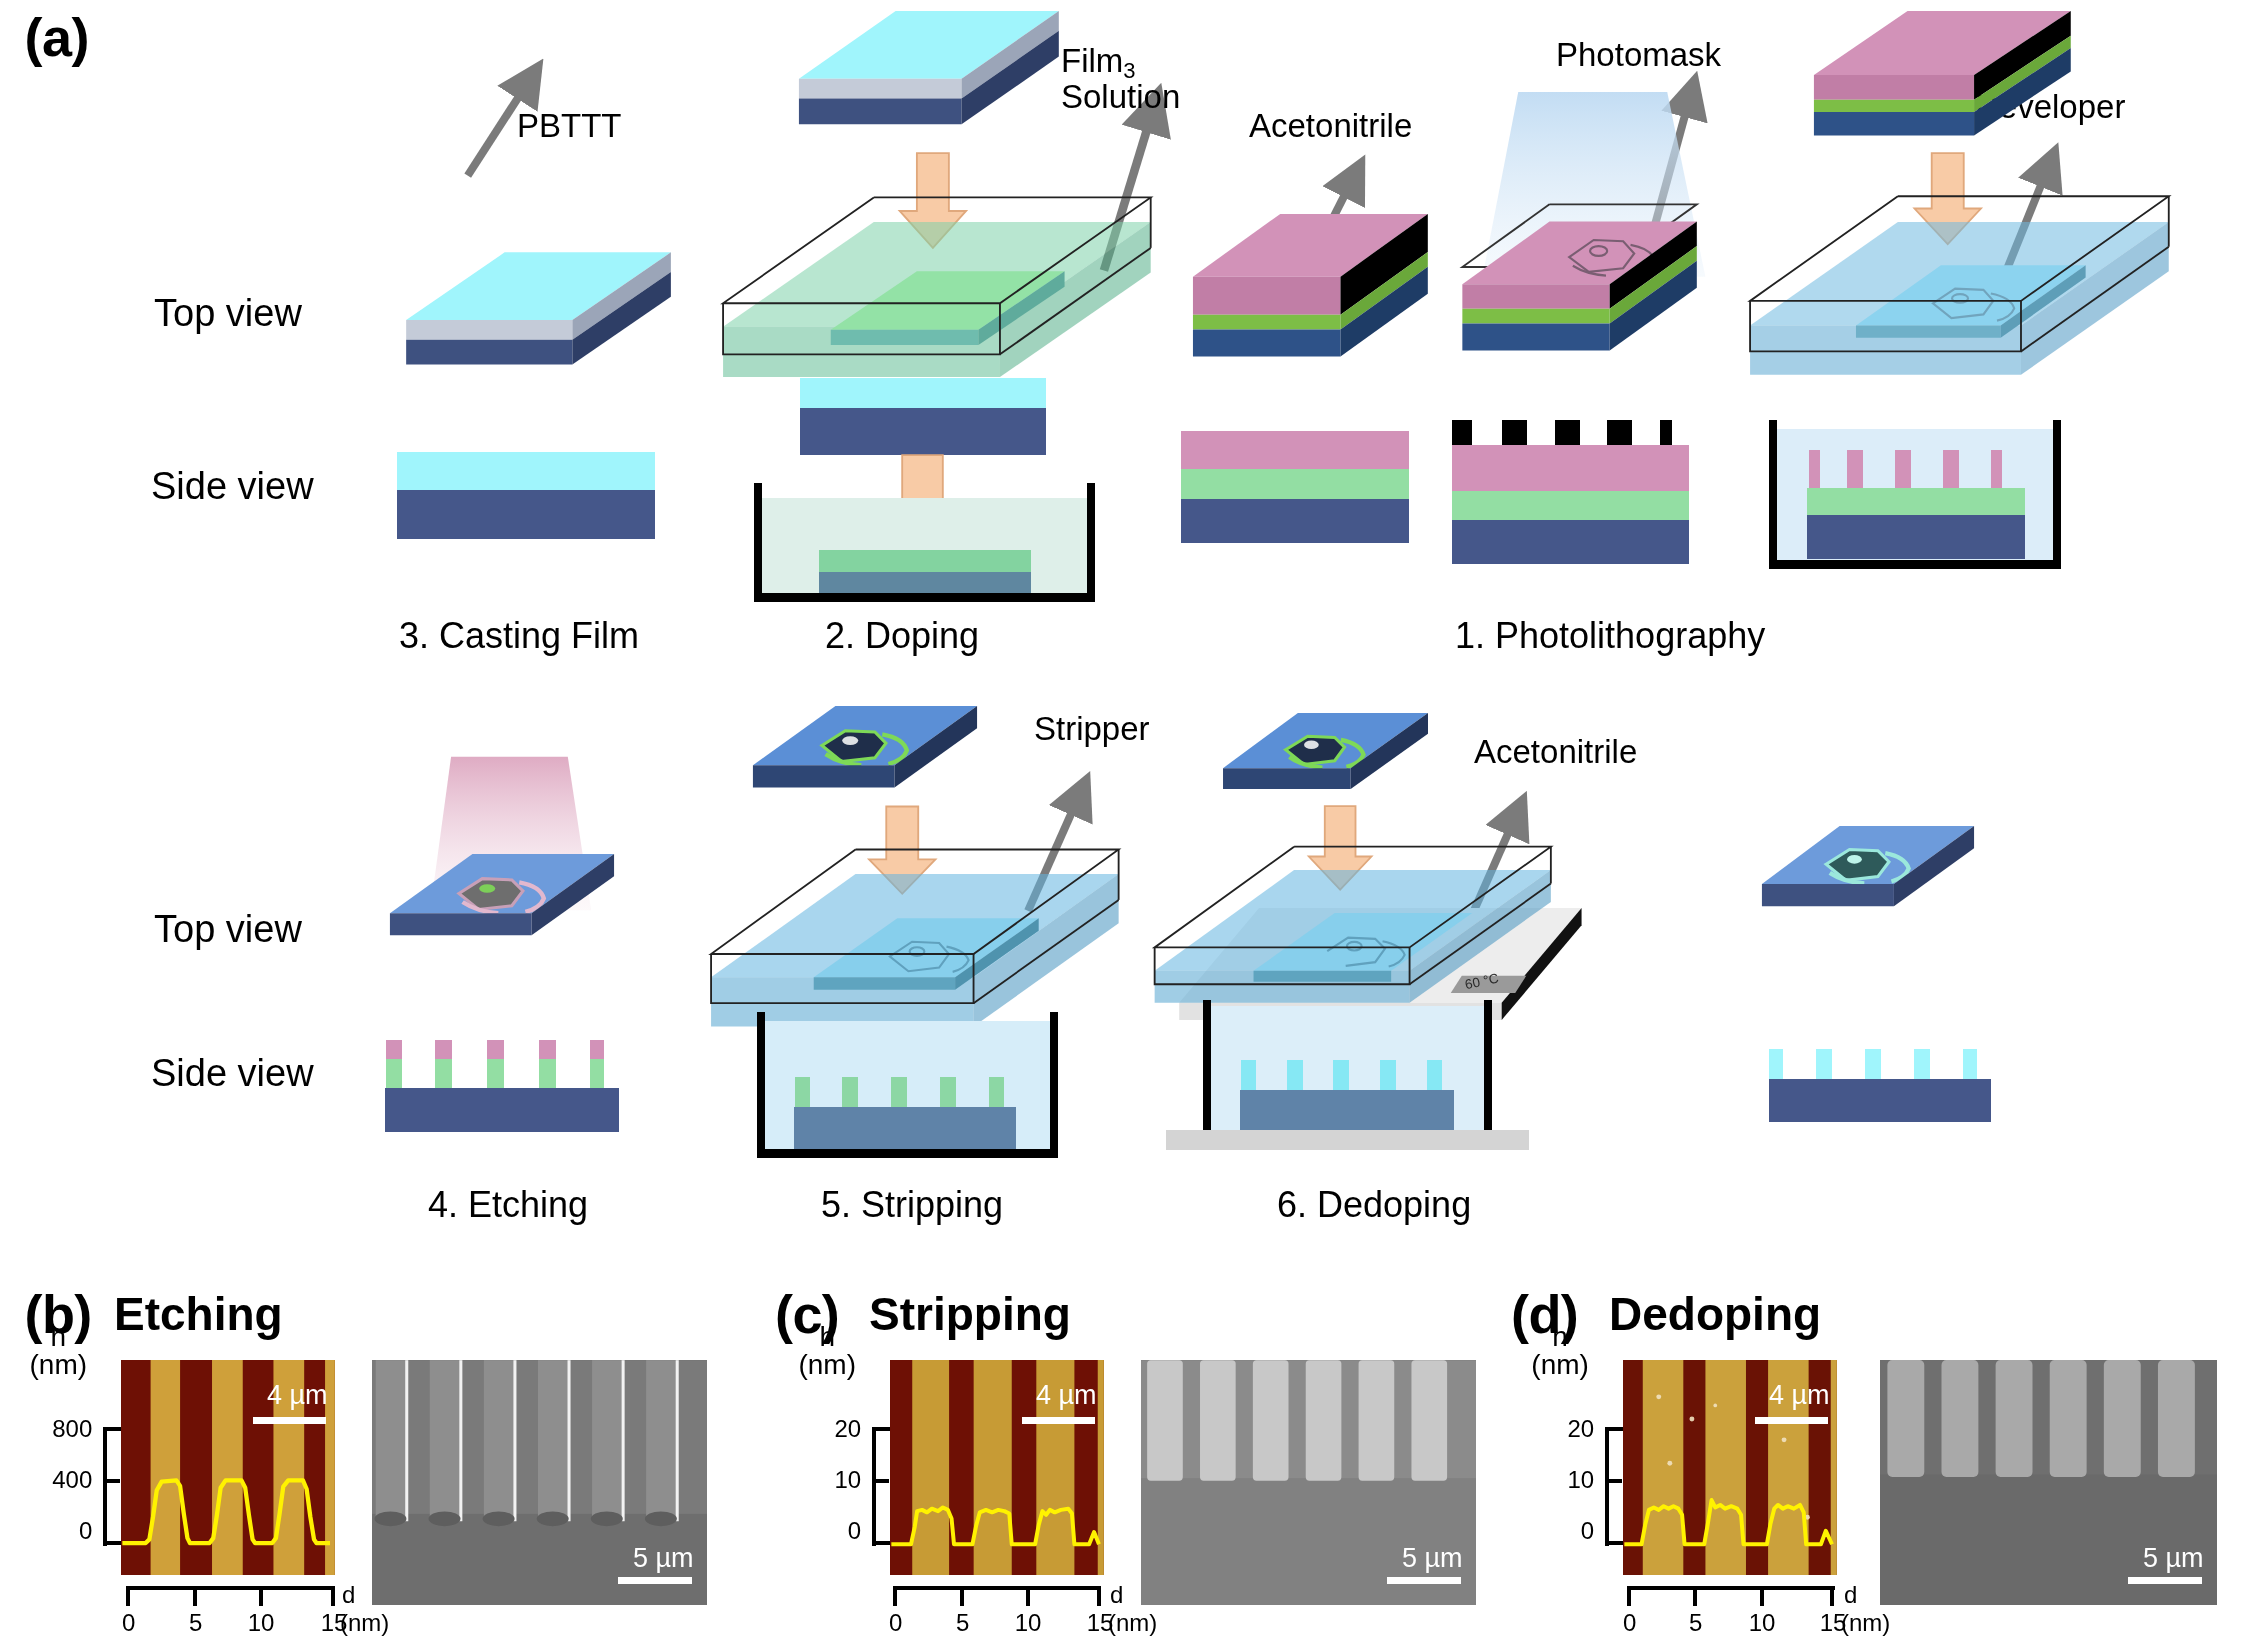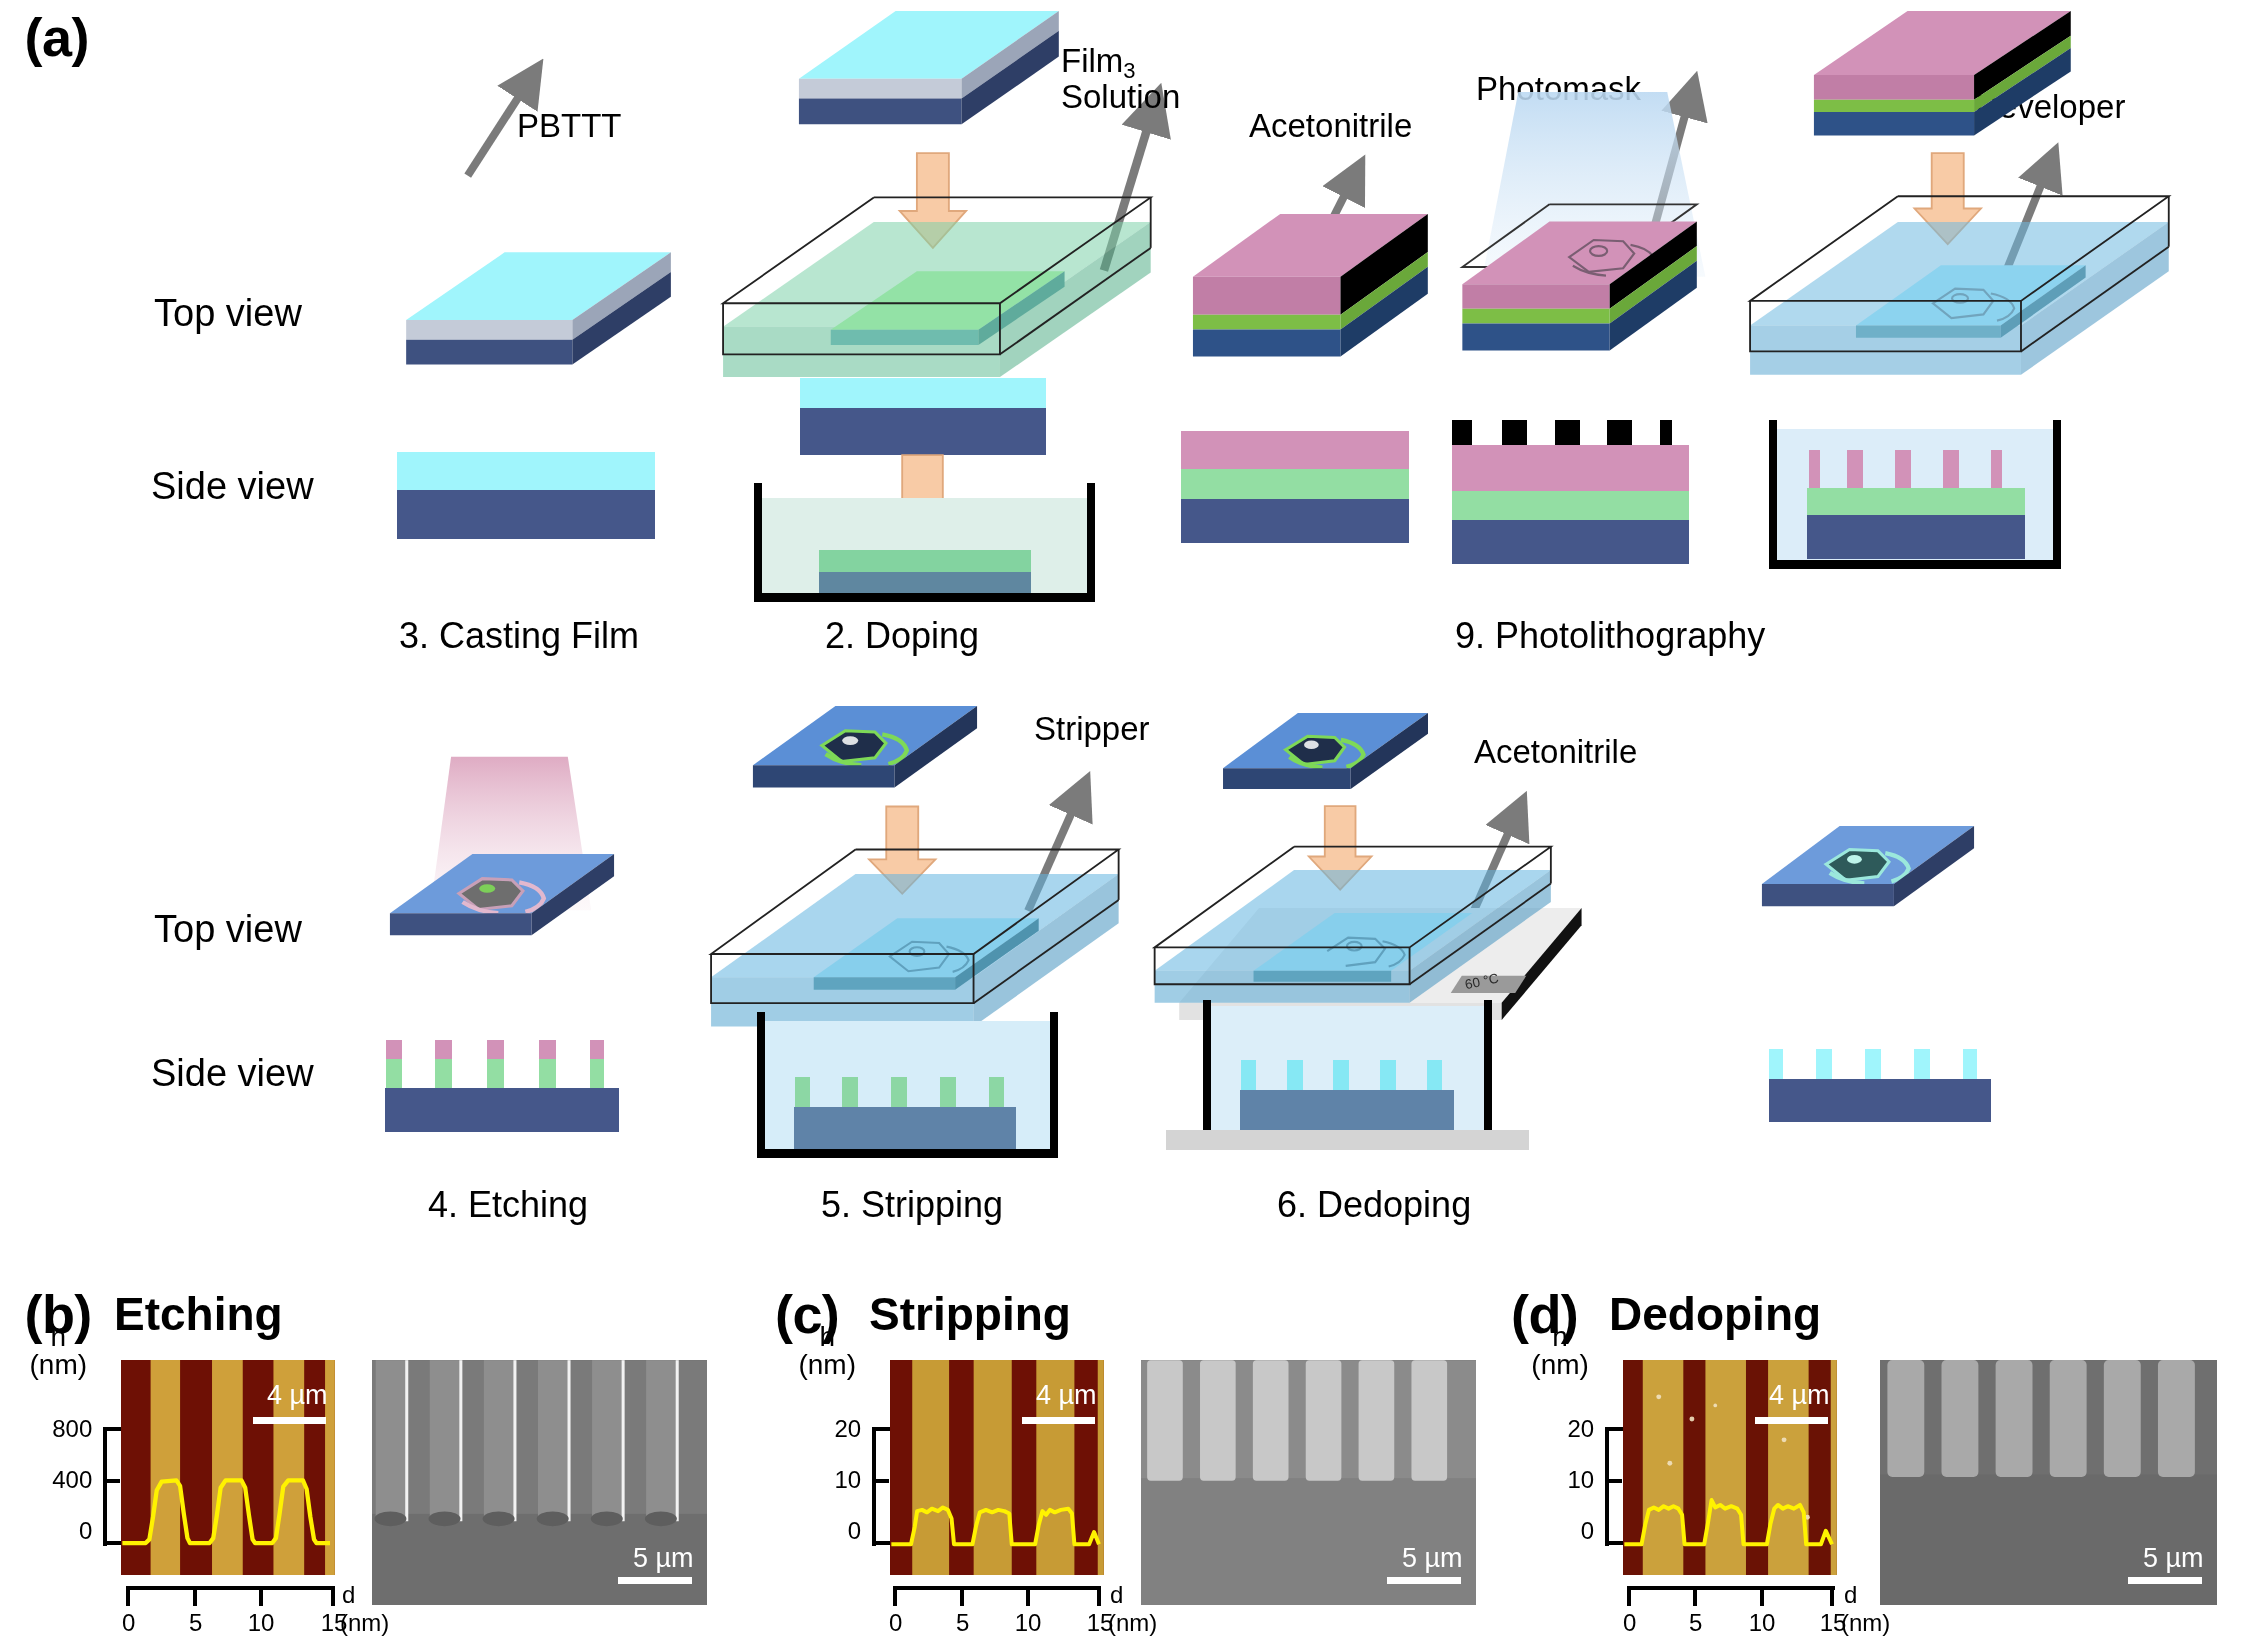--- a/index.html
+++ b/index.html
@@ -152,21 +152,21 @@
     <line x1="118" y1="280" x2="185" y2="148" stroke="#7B7B7B" stroke-width="13" marker-end="url(#ah)"></line>
   </svg>
 </div>
 <div class="abs callout" style="left:1249px; top:108px;">Acetonitrile</div>
 
 <div class="abs" style="left:1581px; top:34px; width:197px; height:203px;">
   <svg width="197" height="203" viewBox="0 0 320 330">
     <line x1="118" y1="318" x2="175" y2="110" stroke="#7B7B7B" stroke-width="13" marker-end="url(#ah)"></line>
   </svg>
 </div>
-<div class="abs callout" style="left:1476px; top:37px;margin-top:34px;">Photomask</div>
+<div class="abs callout" style="left:1556px; top:37px;">Photomask</div>
 
 <div class="abs" style="left:1960px; top:98px; width:185px; height:203px;">
   <svg width="185" height="203" viewBox="0 0 300 330">
     <line x1="60" y1="318" x2="140" y2="120" stroke="#7B7B7B" stroke-width="13" marker-end="url(#ah)"></line>
   </svg>
 </div>
 <div class="abs callout" style="left:1975px; top:89px;">Developer</div>
 
 <div class="iso" style="left:1188px; top:209px;">
   <svg width="246" height="166" viewBox="0 0 400 270">
@@ -275,21 +275,21 @@
     <div class="abs" style="left:134px; top:0; width:16px; height:38px; background:#D292B8;"></div>
     <div class="abs" style="left:182px; top:0; width:11px; height:38px; background:#D292B8;"></div>
   </div>
   <div class="abs" style="left:38px; top:68px; width:218px; height:27px; background:#93DEA3;"></div>
   <div class="abs" style="left:38px; top:95px; width:218px; height:44px; background:#45578A;"></div>
   <div class="wall" style="left:0;     top:0;     width:8px;  height:148px;"></div>
   <div class="wall" style="left:284px; top:0;     width:8px;  height:148px;"></div>
   <div class="wall" style="left:0;     top:140px; width:292px; height:8.6px;"></div>
 </div>
 
-<div class="abs step-caption" style="left:1455px; top:615px;">9. Photolithography</div>
+<div class="abs step-caption" style="left:1455px; top:615px;">1. Photolithography</div>
 
 <div class="abs" style="left:345px; top:726px; width:308px; height:258px;">
   <svg width="308" height="258" viewBox="0 0 500 420">
     <defs>
       <linearGradient id="uvg" x1="0" y1="0" x2="0" y2="1">
         <stop offset="0%" stop-color="#DDA7C0" stop-opacity="0.95"></stop>
         <stop offset="100%" stop-color="#F2DCE6" stop-opacity="0.18"></stop>
       </linearGradient>
     </defs>
     <polygon points="172,50 362,50 400,300 138,300" fill="url(#uvg)"></polygon>

